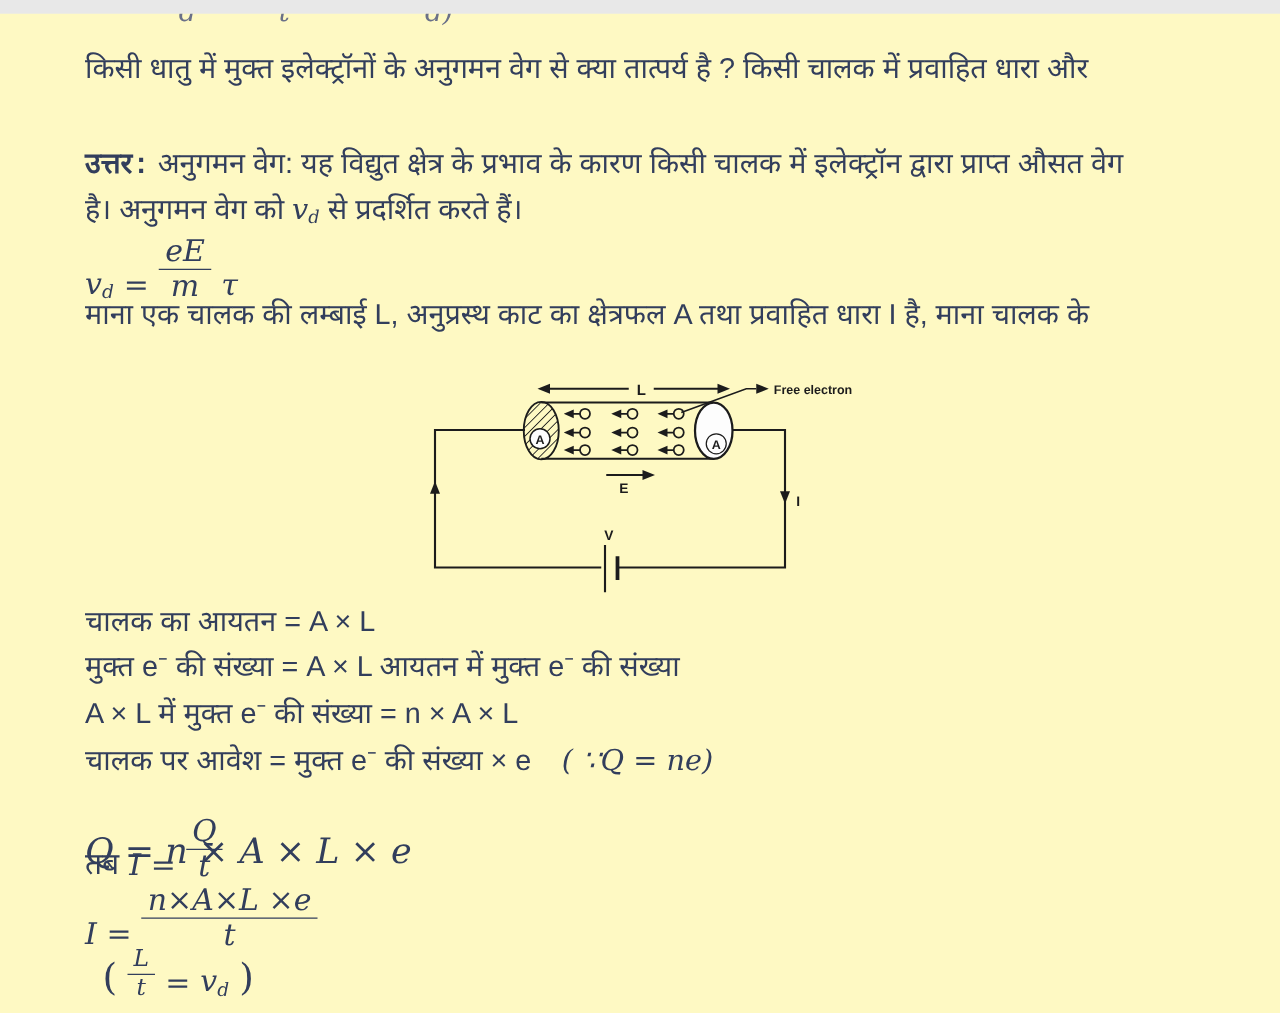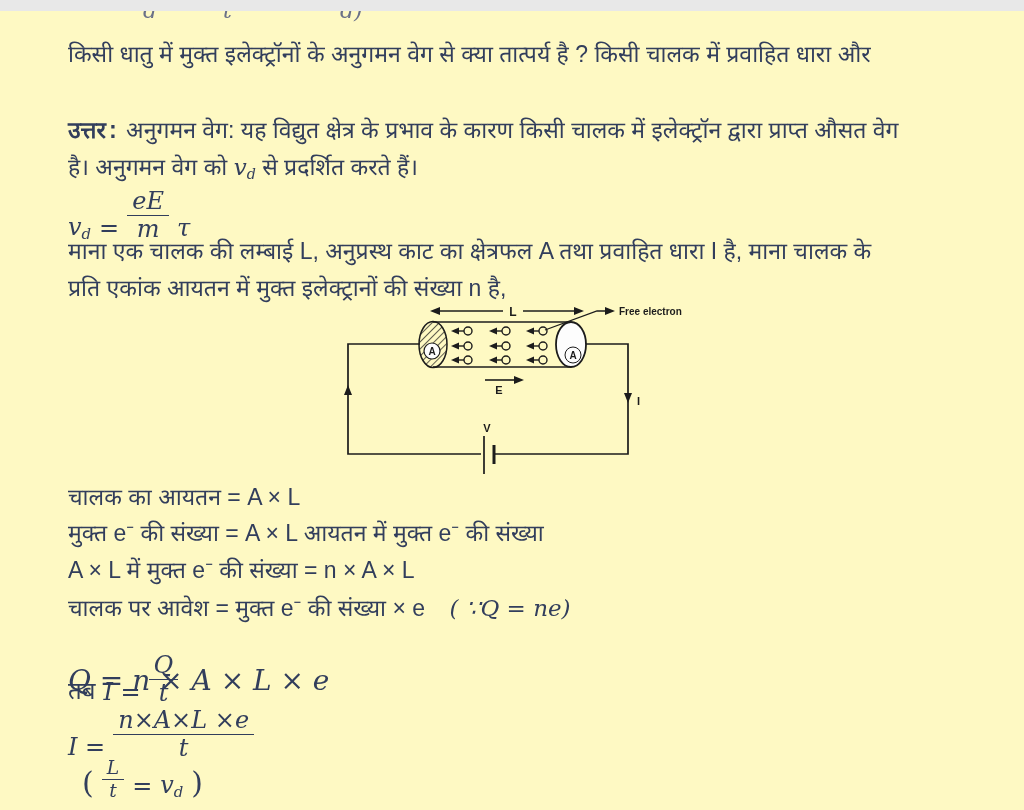--- a/index.html
+++ b/index.html
@@ -54,21 +54,20 @@
     <span><span>v</span><span class="sub">d</span></span>
     <span class="rm">=</span>
     <span class="frac">
       <span class="num">eE</span>
       <span class="den">m</span>
     </span>
     <span>τ</span>
   </div>
 
   <div class="tline" style="top:224px;">माना एक चालक की लम्बाई L, अनुप्रस्थ काट का क्षेत्रफल A तथा प्रवाहित धारा I है, माना चालक के</div>
-  <div class="tline" style="top:261px;">प्रति एकांक आयतन में मुक्त इलेक्ट्रानों की संख्या n है,</div>
 
   <div class="diagram">
     <svg width="360" height="175" viewBox="0 0 360 175">
       <defs>
         <pattern id="hatch" width="5" height="5" patternUnits="userSpaceOnUse" patternTransform="rotate(45)">
           <line x1="0" y1="0" x2="0" y2="5" stroke="#1c1c1c" stroke-width="1.4"></line>
         </pattern>
       </defs>
 
       <g stroke="#1c1c1c" stroke-width="1.6">

